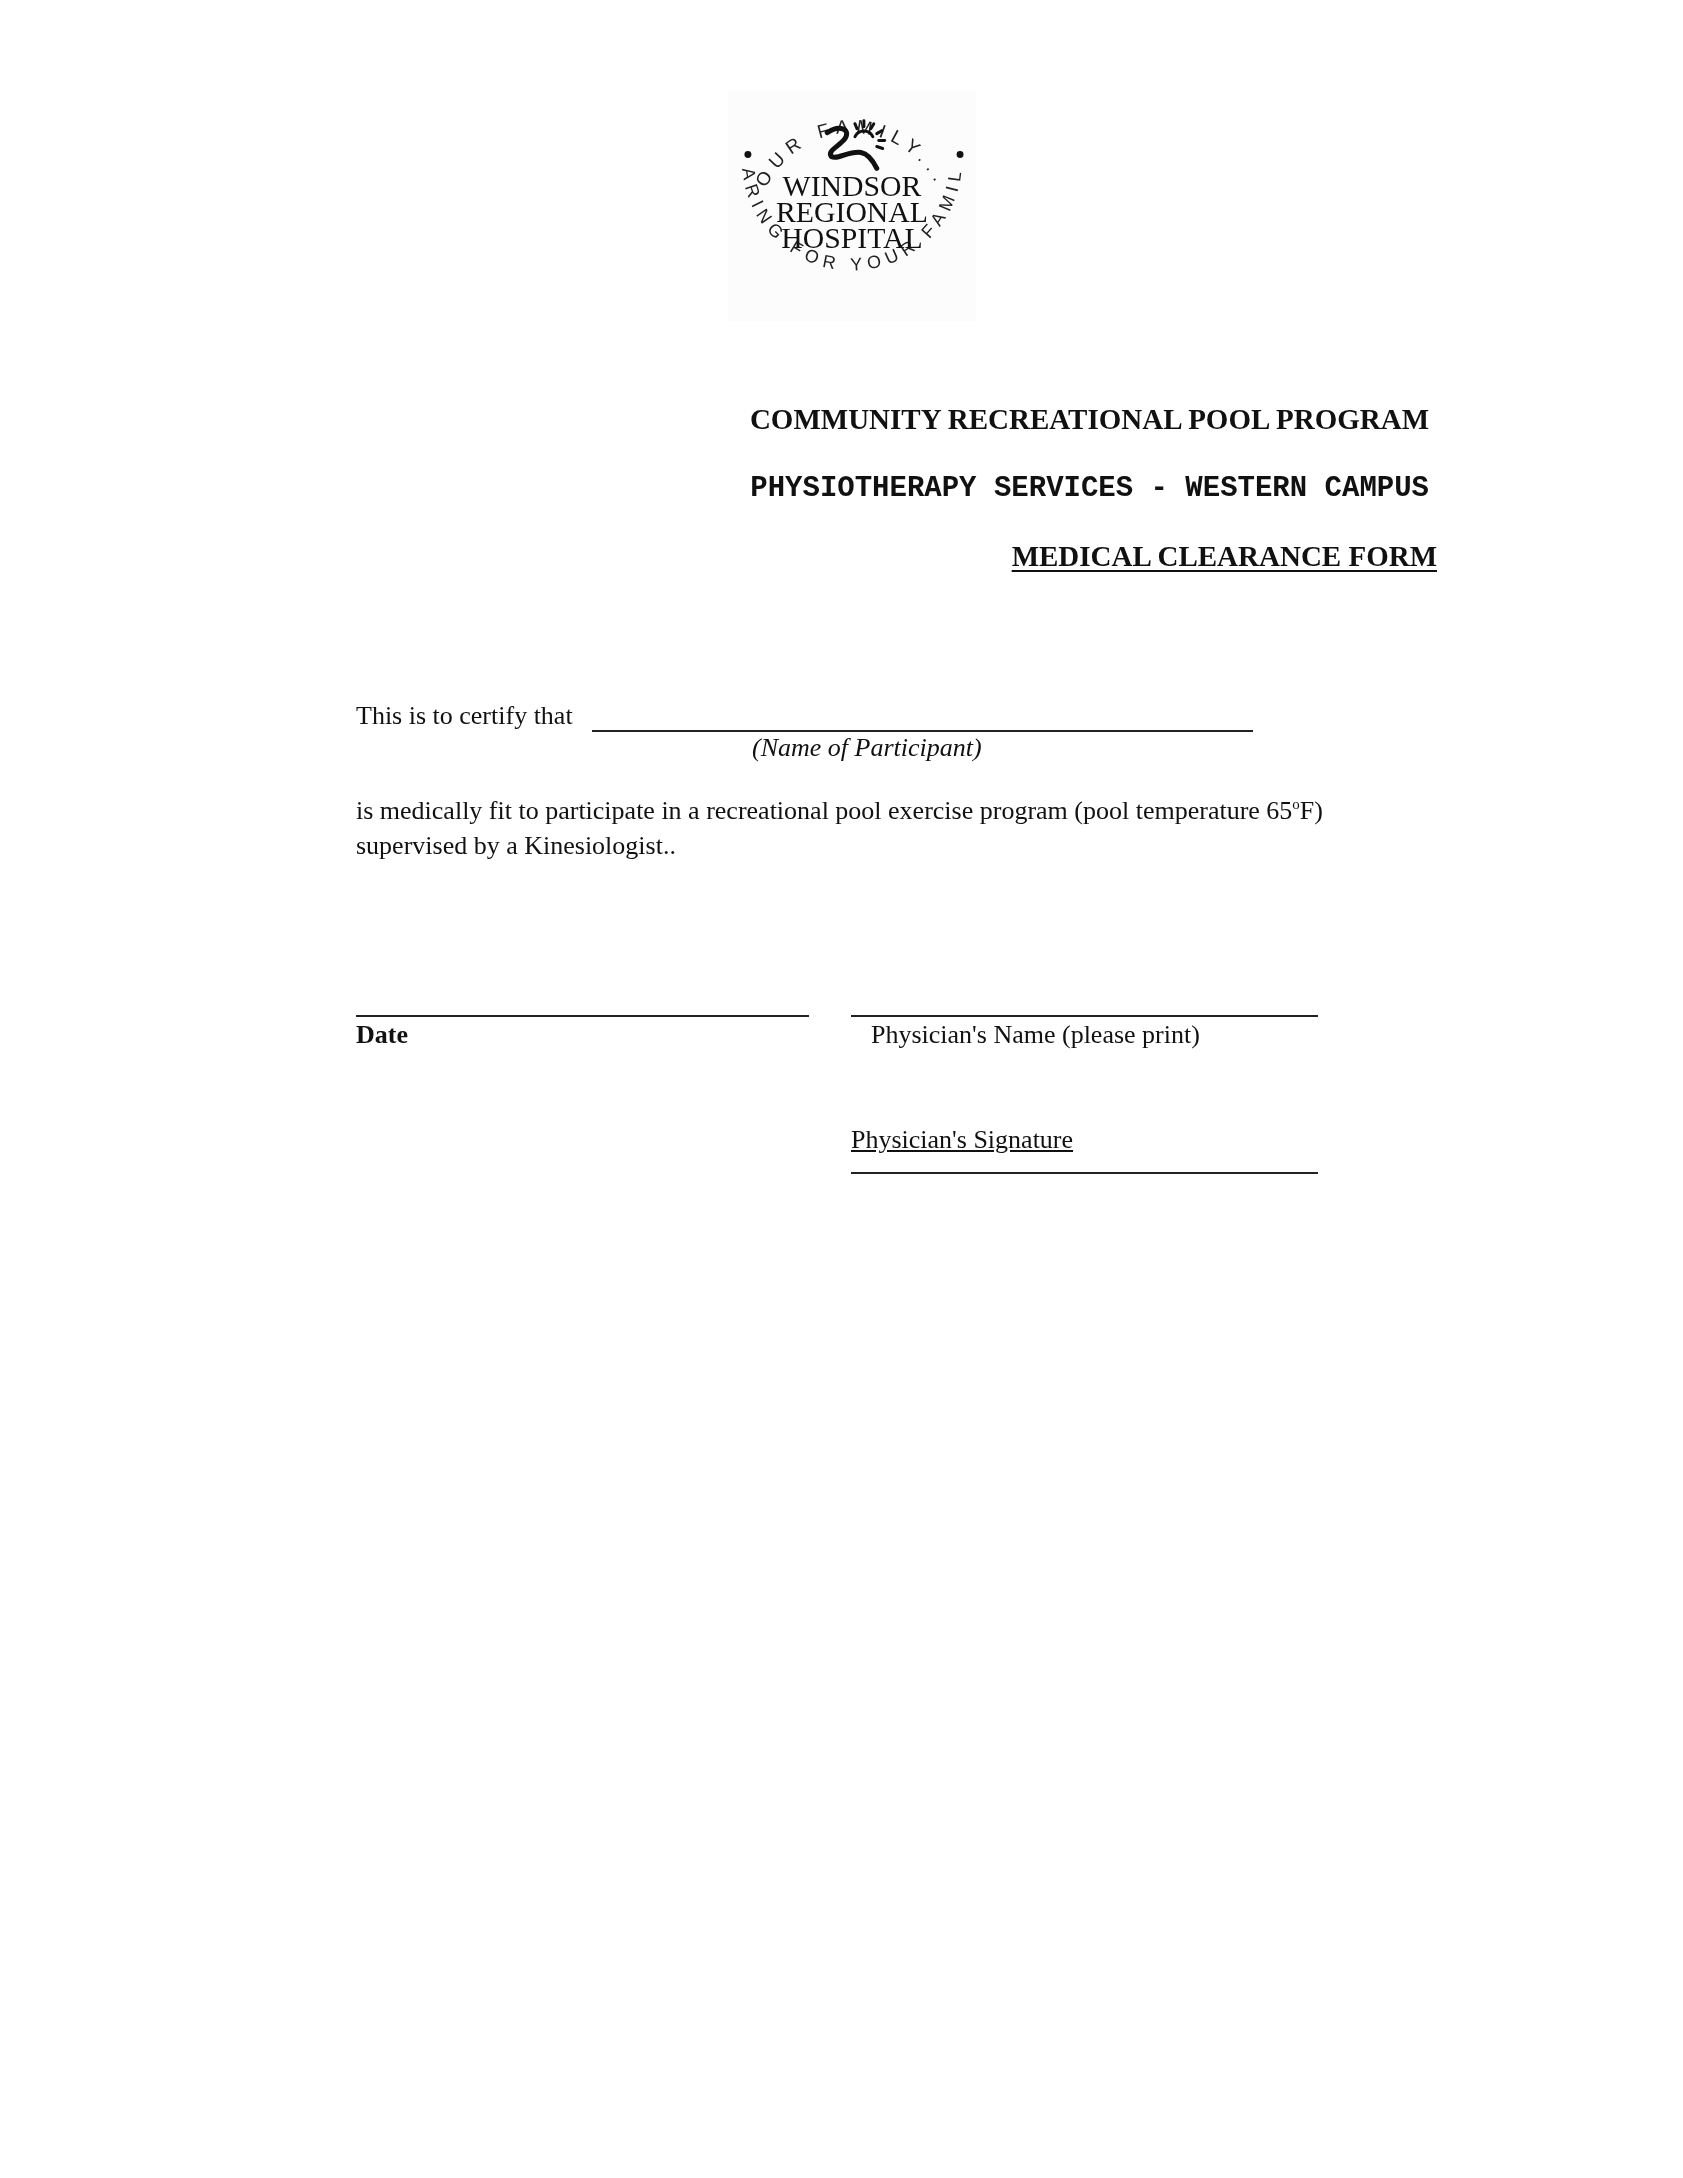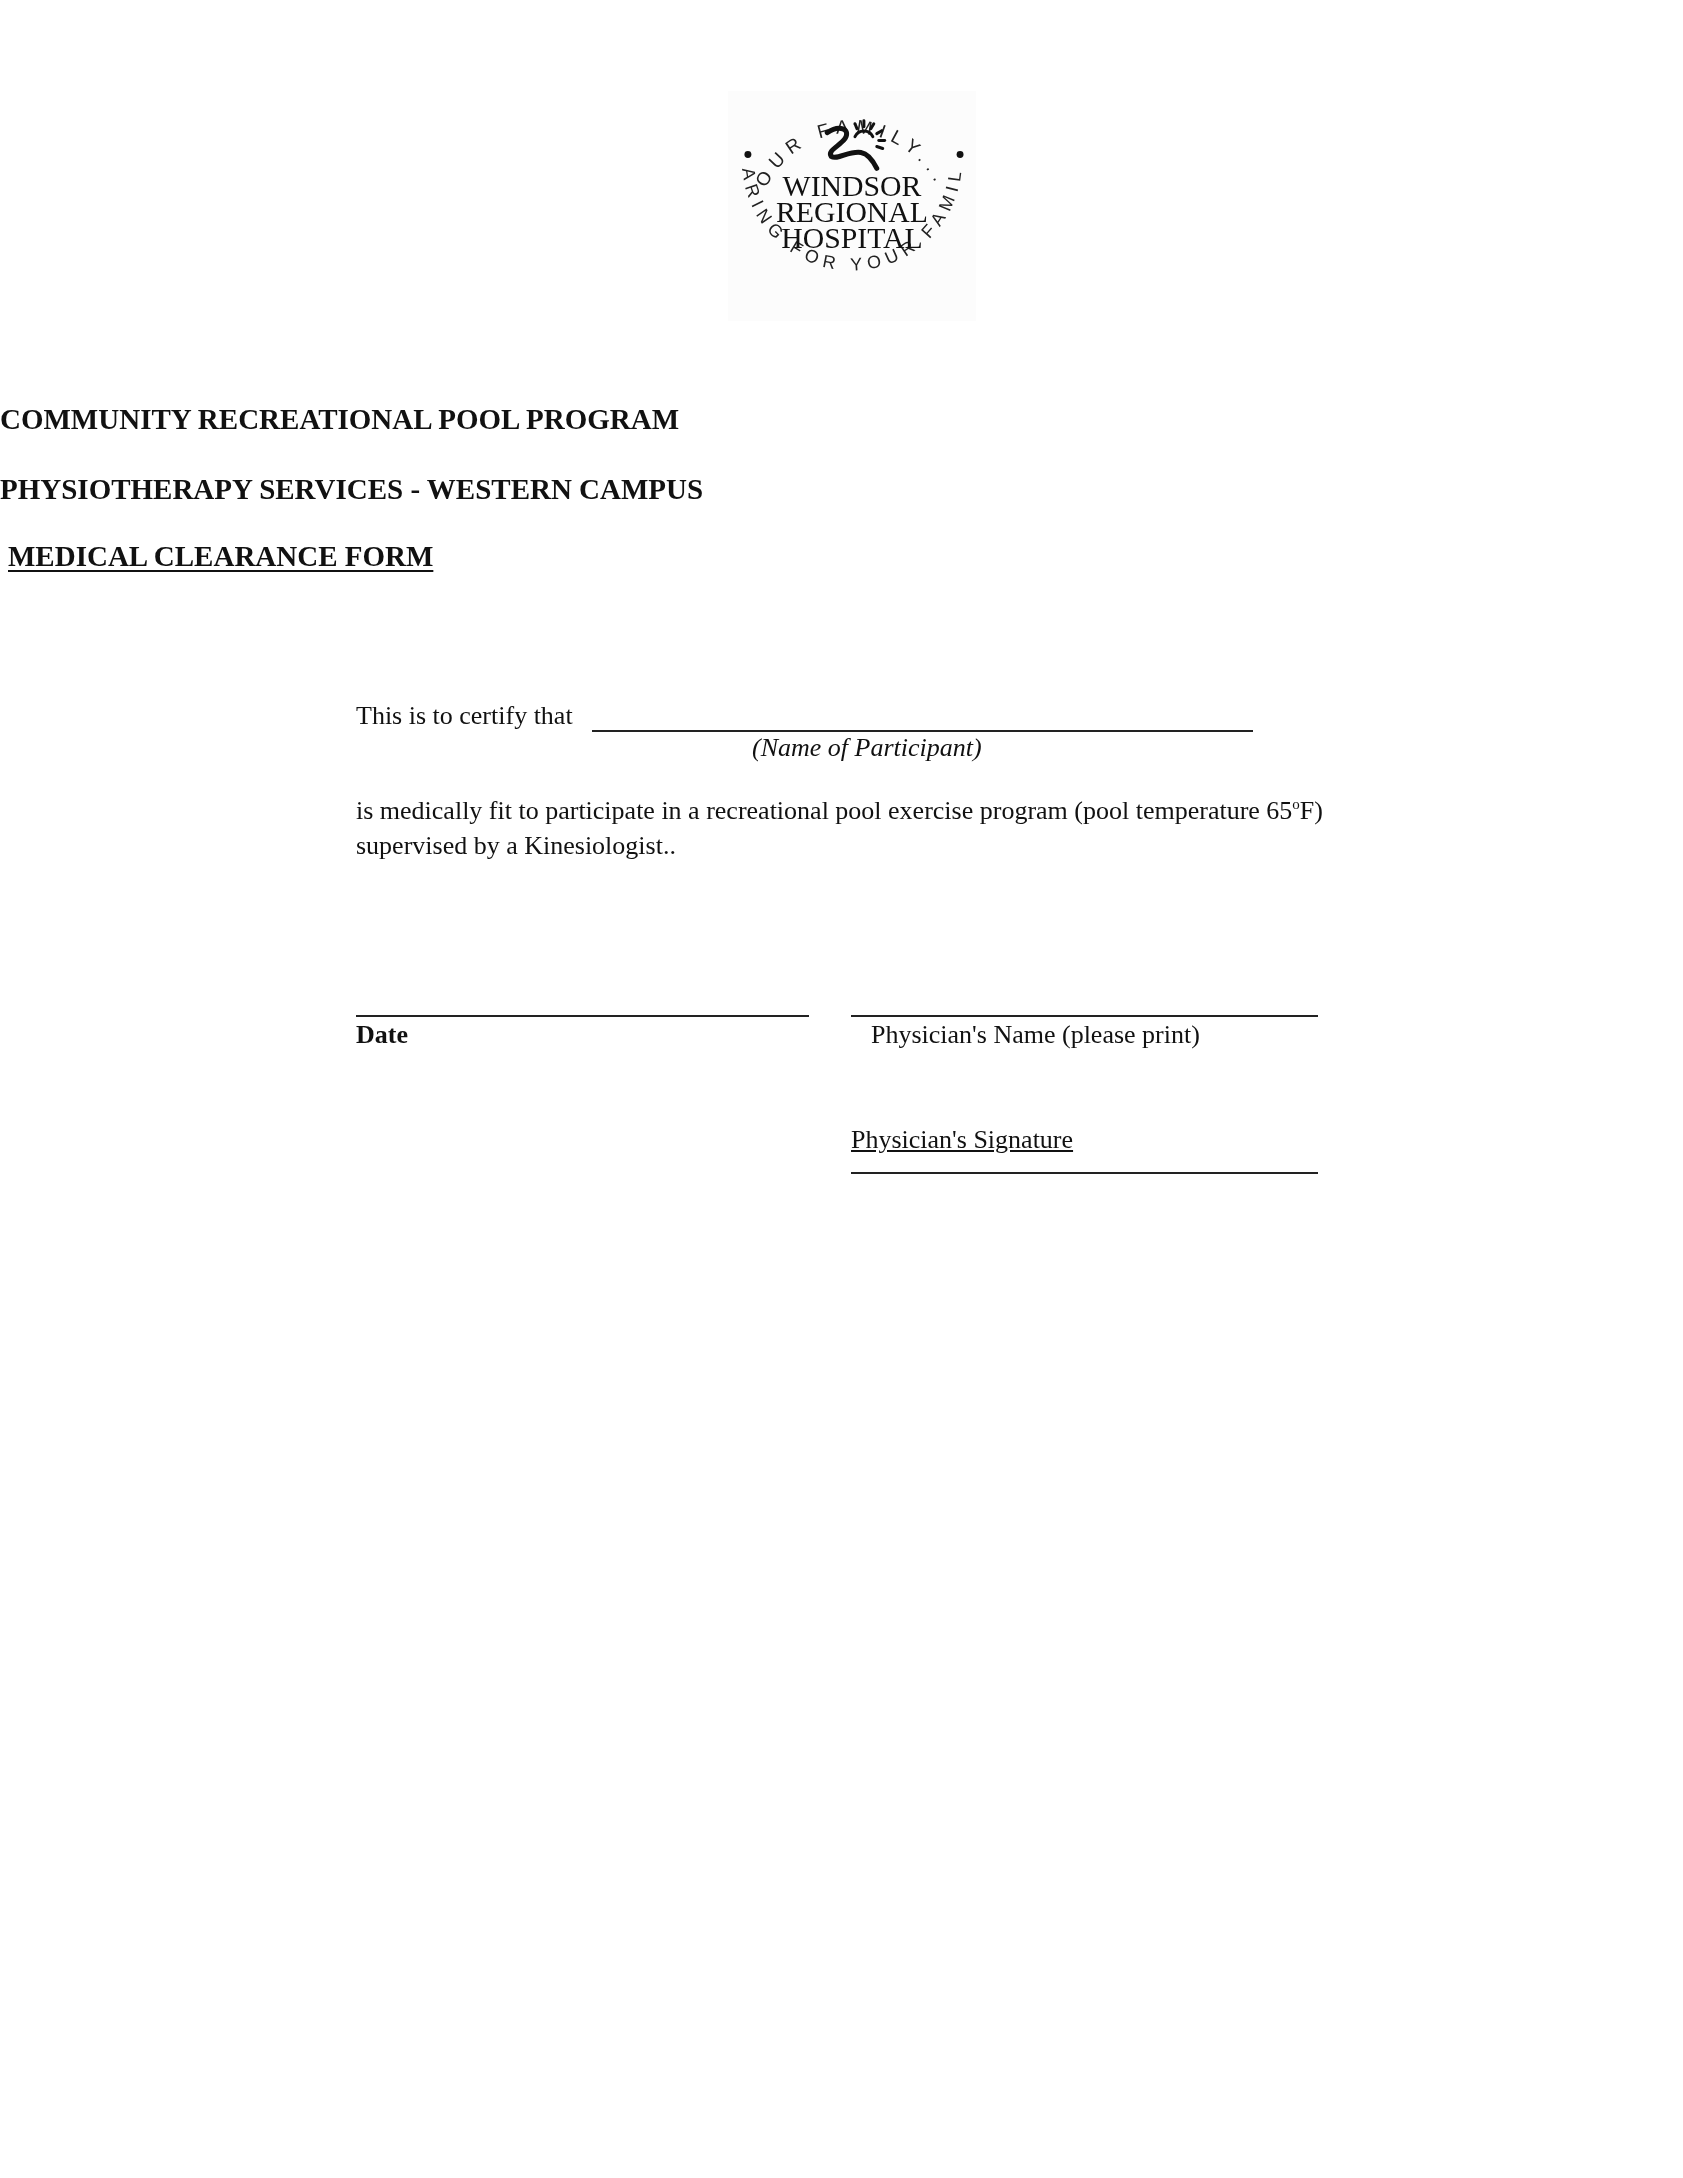--- a/index.html
+++ b/index.html
@@ -22,30 +22,30 @@
       left: 728px;
       top: 91px;
       width: 248px;
       height: 230px;
       background: #fcfcfc;
     }
     .logo svg { width: 248px; height: 230px; display: block; }
 
     
     .heading {
-      left: 0;
+      left: 13px;
       width: 1416px;
-      text-align: left;
+      text-align: right;
       font-weight: bold;
       font-size: 29px;
       line-height: 34px;
       letter-spacing: 0px;
     }
     .h1 { top: 402px; }
-    .h2 { top: 472px; }
+    .h2 { top: 472px; font-family: Liberation Mono, monospace; }
     .h3 { top: 539px; text-decoration: underline; text-decoration-thickness: 2px; text-underline-offset: 4px; padding-left: 8px; }
 
     
     .txt {
       font-size: 26px;
       line-height: 32px;
       white-space: nowrap;
     }
     .line {
       position: absolute;

